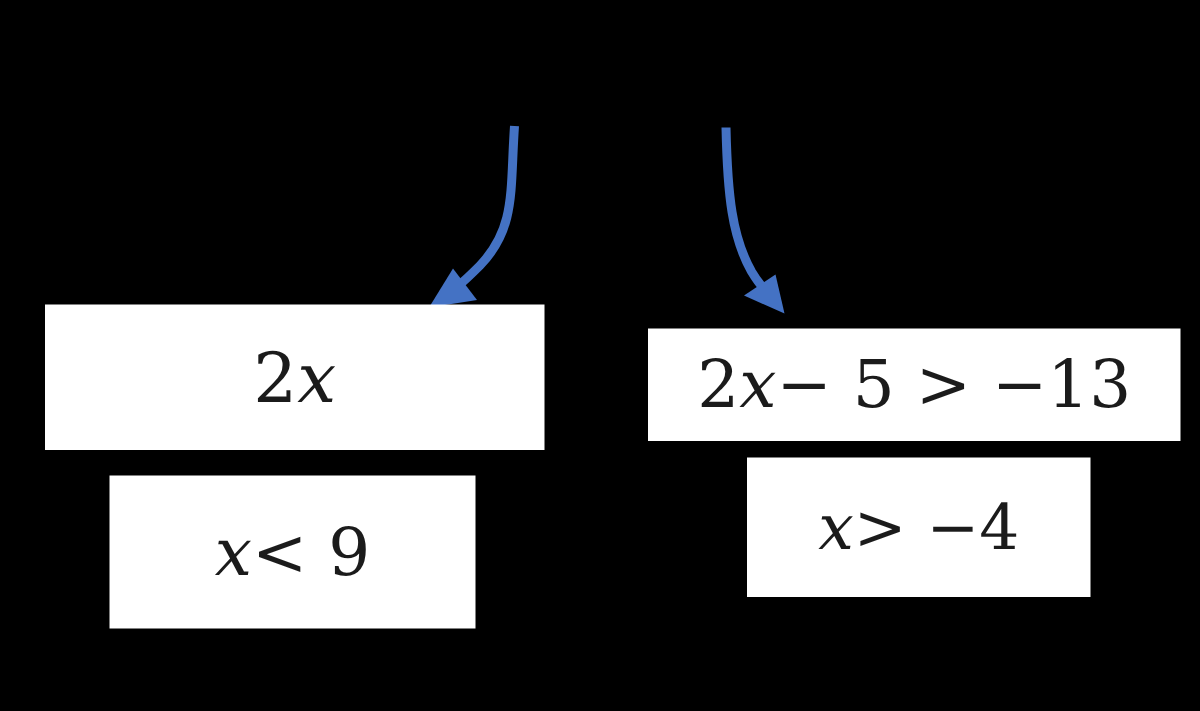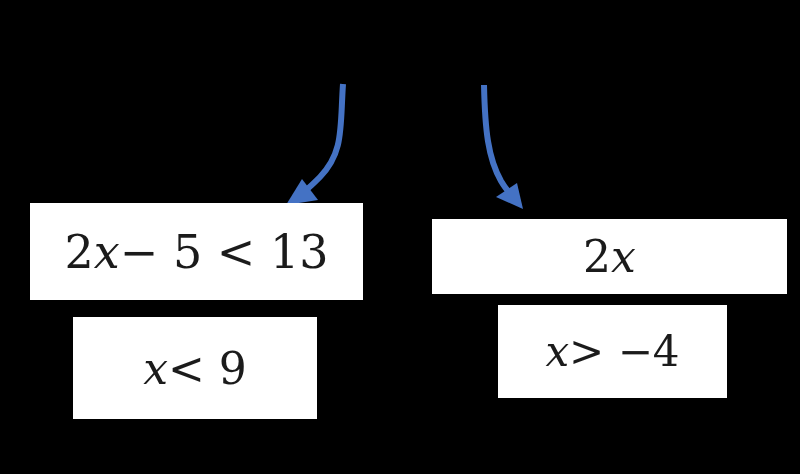--- a/index.html
+++ b/index.html
@@ -71,26 +71,26 @@
     <g>
       <path d="M484,85 C485,130 488,158 501,181 C504,186 506,189 509,192
 " fill="none" stroke-width="6" stroke-linecap="butt" stroke="#4472c4"></path>
       <polygon points="523,209 517,183 496,197" fill="#4472c4"></polygon>
     </g>
   </svg>
 
   <div class="math-box box-eq-left">
     <span>2</span>
       <span class="var">x</span>
-      <span> − 5 &lt; 13</span>
   </div>
 
   <div class="math-box box-eq-right">
     <span>2</span>
       <span class="var">x</span>
+      <span> − 5 &gt; −13</span>
   </div>
 
   <div class="math-box box-sol-left">
     <span></span>
       <span class="var">x</span>
       <span> &lt; 9</span>
   </div>
 
   <div class="math-box box-sol-right">
     <span></span>

